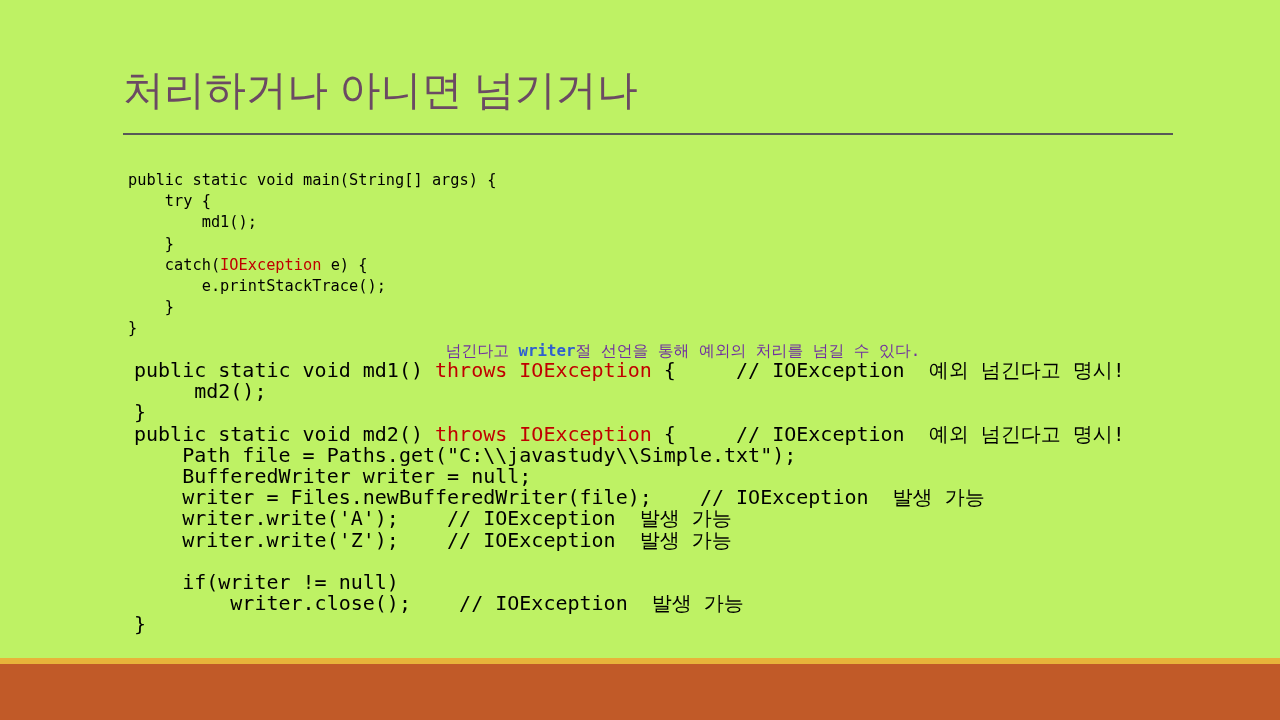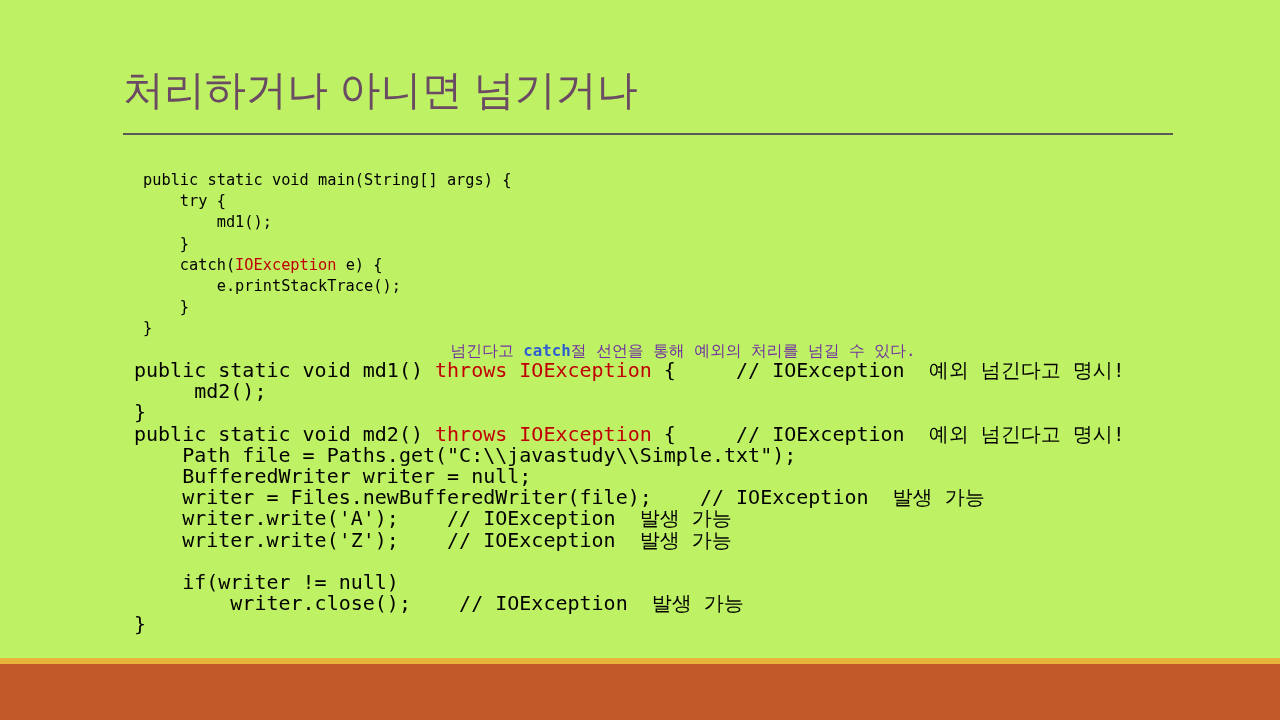--- a/index.html
+++ b/index.html
@@ -36,21 +36,21 @@
   .title-rule {
     position: absolute;
     left: 123px;
     top: 133px;
     width: 1050px;
     height: 2px;
     background: #585858;
   }
   .code-block {
     position: absolute;
-    left: 143px;
+    left: 128px;
     top: 170px;
     width: 1060px;
     font-family: "DejaVu Sans Mono", monospace;
     font-size: 15.3px;
     line-height: 21.2px;
     color: #000000;
     white-space: pre;
   }
   .code-line {
     white-space: pre;
@@ -106,21 +106,21 @@
 <body>
 
 <div class="slide">
 
   <div class="title">처리하거나 아니면 넘기거나</div>
   <div class="title-rule"></div>
 
   <div class="code-block"><div class="code-line"><span>public static void main(String[] args) {</span></div><div class="code-line"><span>    try {</span></div><div class="code-line"><span>        md1();</span></div><div class="code-line"><span>    }</span></div><div class="code-line"><span>    catch(</span><span class="kw-red">IOException</span><span> e) {</span></div><div class="code-line"><span>        e.printStackTrace();</span></div><div class="code-line"><span>    }</span></div><div class="code-line"><span>}</span></div></div>
 
   <div class="note-line">
-    <span>넘긴다고 </span><span class="throws">catch</span><span>절 선언을 통해 예외의 처리를 넘길 수 있다.</span>
+    <span>넘긴다고 </span><span class="throws">writer</span><span>절 선언을 통해 예외의 처리를 넘길 수 있다.</span>
   </div>
 
   <div class="code-block-2"><div class="code-line"><span>public static void md1() </span><span class="kw-red">throws IOException</span><span> {     // IOException  예외 넘긴다고 명시!</span></div><div class="code-line"><span>     md2();</span></div><div class="code-line"><span>}</span></div><div class="code-line"><span>public static void md2() </span><span class="kw-red">throws IOException</span><span> {     // IOException  예외 넘긴다고 명시!</span></div><div class="code-line"><span>    Path file = Paths.get("C:\\javastudy\\Simple.txt");</span></div><div class="code-line"><span>    BufferedWriter writer = null;</span></div><div class="code-line"><span>    writer = Files.newBufferedWriter(file);    // IOException  발생 가능</span></div><div class="code-line"><span>    writer.write('A');    // IOException  발생 가능</span></div><div class="code-line"><span>    writer.write('Z');    // IOException  발생 가능</span></div><div class="code-line">&nbsp;</div><div class="code-line"><span>    if(writer != null)</span></div><div class="code-line"><span>        writer.close();    // IOException  발생 가능</span></div><div class="code-line"><span>}</span></div></div>
 
   <div class="footer-accent"></div>
   <div class="footer-bar"></div>
 
 </div>
 
 </body></html>

